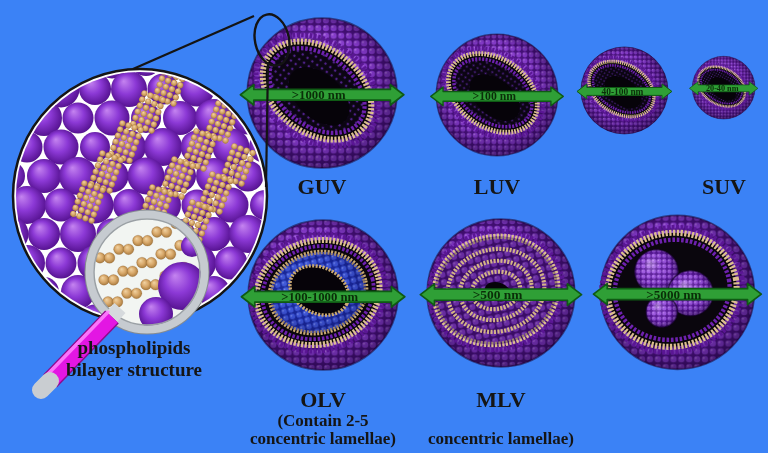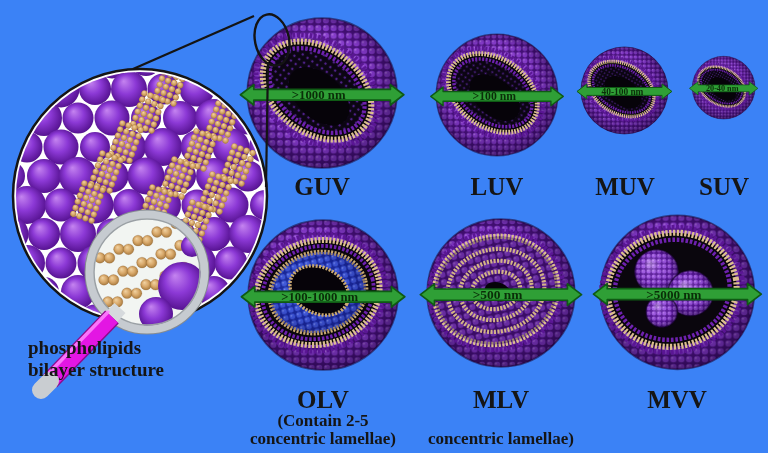--- a/index.html
+++ b/index.html
@@ -4,23 +4,23 @@
 <style>
   html,body{margin:0;padding:0;background:#fff;}
   .stage{position:relative;width:768px;height:453px;background:#3b82f6;overflow:hidden;
          font-family:"Liberation Serif",serif;}
   .abs-svg{position:absolute;left:0;top:0;}
   #bg-svg{z-index:1;}
   #callout-svg{z-index:30;pointer-events:none;}
   .vesicle-svg{position:absolute;z-index:10;}
   .vlabel{position:absolute;z-index:20;text-align:center;font-weight:bold;color:#151515;
           white-space:nowrap;}
-  .vlabel.main{font-size:25px;line-height:22px;}
+  .vlabel.main{font-size:22px;line-height:22px;}
   .vlabel.sub{font-size:17px;line-height:18px;}
-  .caption{position:absolute;left:28px;top:337px;width:212px;z-index:20;text-align:left;
+  .caption{position:absolute;left:28px;top:337px;width:212px;z-index:20;text-align:center;
            font-weight:bold;font-size:19px;line-height:22px;color:#151515;}
   .arrow-label{font-weight:bold;fill:#0a2e08;font-family:"Liberation Serif",serif;}
 </style>
 </head>
 <body>
 
 <div class="stage">
 
   <svg id="bg-svg" class="abs-svg" width="768" height="453" viewBox="0 0 768 453">
       <defs>
@@ -640,30 +640,28 @@
         <text x="-4" y="5.1000000000000005" text-anchor="middle" font-size="15" class="arrow-label">&gt;5000 nm</text>
       </g>
     </svg>
     <div class="caption">
     <div>phospholipids</div>
     <div>bilayer structure</div>
   </div>
 
   <div class="vlabel main" style="left:247px;top:176px;width:150px;">GUV</div>
   <div class="vlabel main" style="left:422px;top:176px;width:150px;text-align:center;">LUV</div>
-  <div class="vlabel main" style="left:550px;top:176px;width:150px;">MUV</div>
   <div class="vlabel main" style="left:649px;top:176px;width:150px;">SUV</div>
 
   <div class="vlabel main" style="left:248px;top:389px;width:150px;">OLV</div>
   <div class="vlabel sub" style="left:203px;top:412px;width:240px;">(Contain 2-5</div>
   <div class="vlabel sub" style="left:203px;top:430px;width:240px;">concentric lamellae)</div>
 
   <div class="vlabel main" style="left:426px;top:389px;width:150px;">MLV</div>
   <div class="vlabel sub" style="left:371px;top:430px;width:260px;">concentric lamellae)</div>
 
-  <div class="vlabel main" style="left:602px;top:389px;width:150px;">MVV</div>
 
   <svg id="callout-svg" class="abs-svg" width="768" height="453" viewBox="0 0 768 453">
       <line x1="254" y1="16" x2="133" y2="69" stroke="#141414" stroke-width="2.2"></line>
       <line x1="268" y1="62" x2="266" y2="187" stroke="#141414" stroke-width="2.2"></line>
       <ellipse cx="272" cy="40" rx="17" ry="26" transform="rotate(-12 272 40)" fill="none" stroke="#141414" stroke-width="2.4"></ellipse>
     </svg>
 </div>
 
 </body></html>

